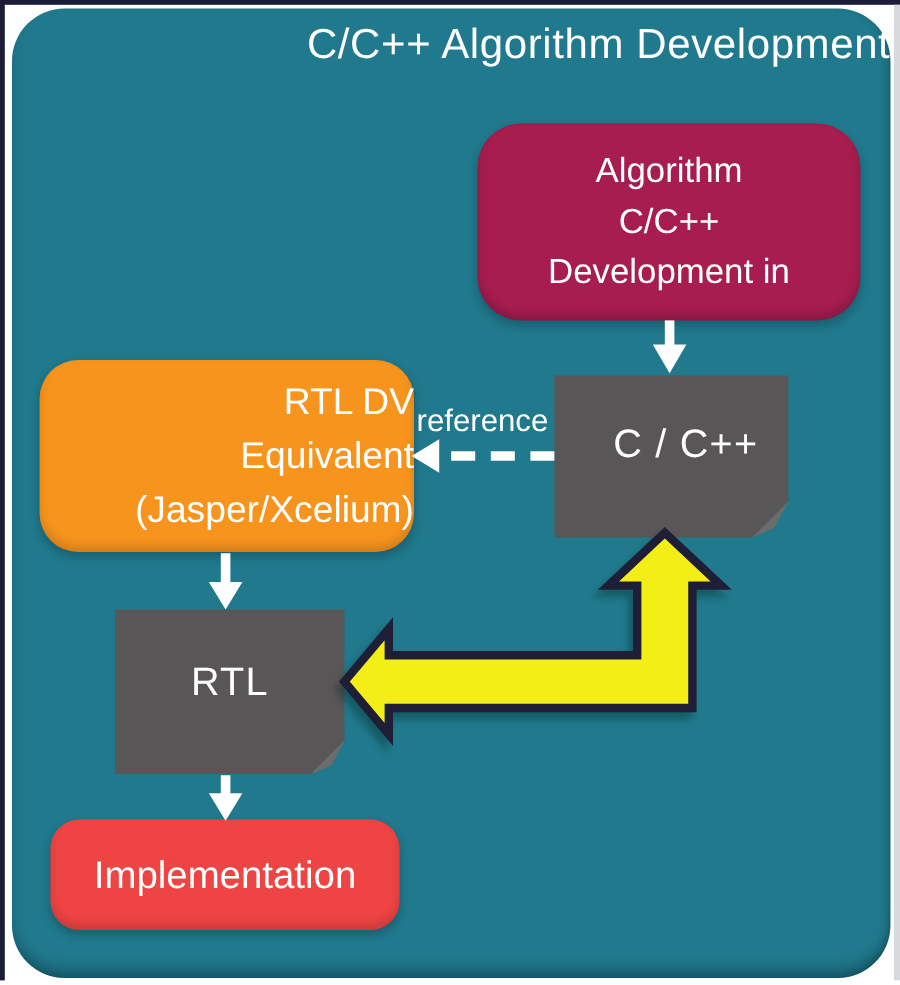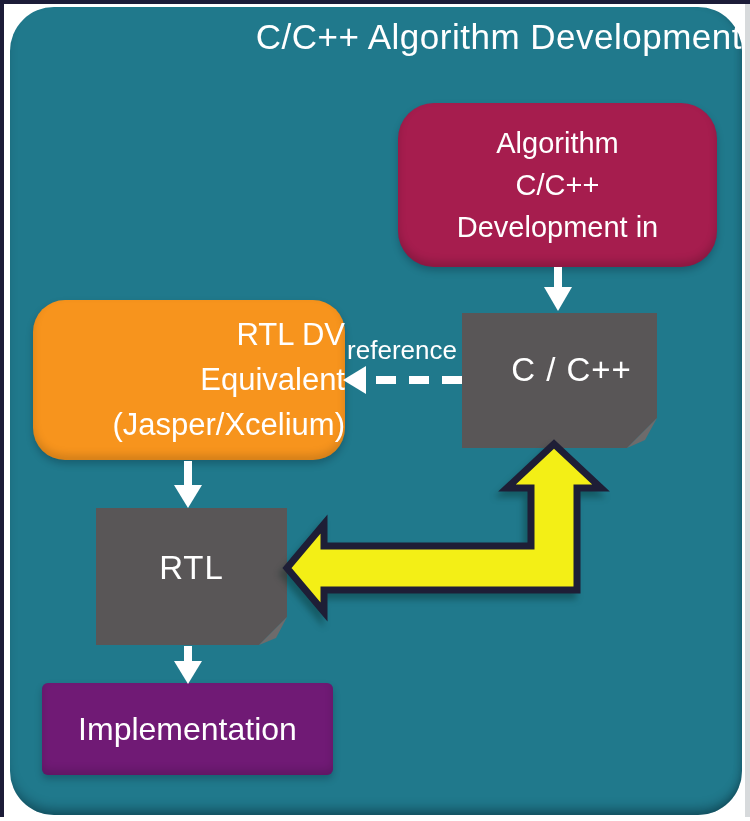--- a/index.html
+++ b/index.html
@@ -26,22 +26,22 @@
     left:398px;top:103px;width:319px;height:164px;border-radius:36px;
     background:#a61d4e;box-shadow:0 4px 7px rgba(0,20,30,0.25), inset 0 -5px 8px rgba(0,0,0,0.18);
     font-size:29px;line-height:42px;padding-top:19px;box-sizing:border-box;
   }
   .box-rtldv{
     left:33px;top:300px;width:312px;height:160px;border-radius:32px;
     background:#f7941d;box-shadow:0 4px 7px rgba(0,20,30,0.25), inset 0 -5px 8px rgba(0,0,0,0.15);
     font-size:31px;line-height:45px;padding-top:12px;box-sizing:border-box;text-align:right;
   }
   .box-impl{
-    left:42px;top:683px;width:291px;height:92px;border-radius:6px;
-    background:#701a75;box-shadow:0 4px 7px rgba(0,20,30,0.25), inset 0 -5px 8px rgba(0,0,0,0.15);
+    left:42px;top:683px;width:291px;height:92px;border-radius:24px;
+    background:#ef4444;box-shadow:0 4px 7px rgba(0,20,30,0.25), inset 0 -5px 8px rgba(0,0,0,0.15);
     font-size:32px;line-height:92px;
   }
   .doc-label{position:absolute;color:#ffffff;text-align:center;font-size:33px;}
   .label-ccpp{left:462px;top:340px;width:195px;height:60px;line-height:60px;letter-spacing:1px;margin-left:12px;}
   .label-rtl{left:96px;top:538px;width:191px;height:60px;line-height:60px;letter-spacing:1px;}
   .reference-label{
     position:absolute;left:346px;top:337px;width:112px;height:26px;
     line-height:26px;text-align:center;color:#ffffff;font-size:26px;
   }
   .equivalent-label{

